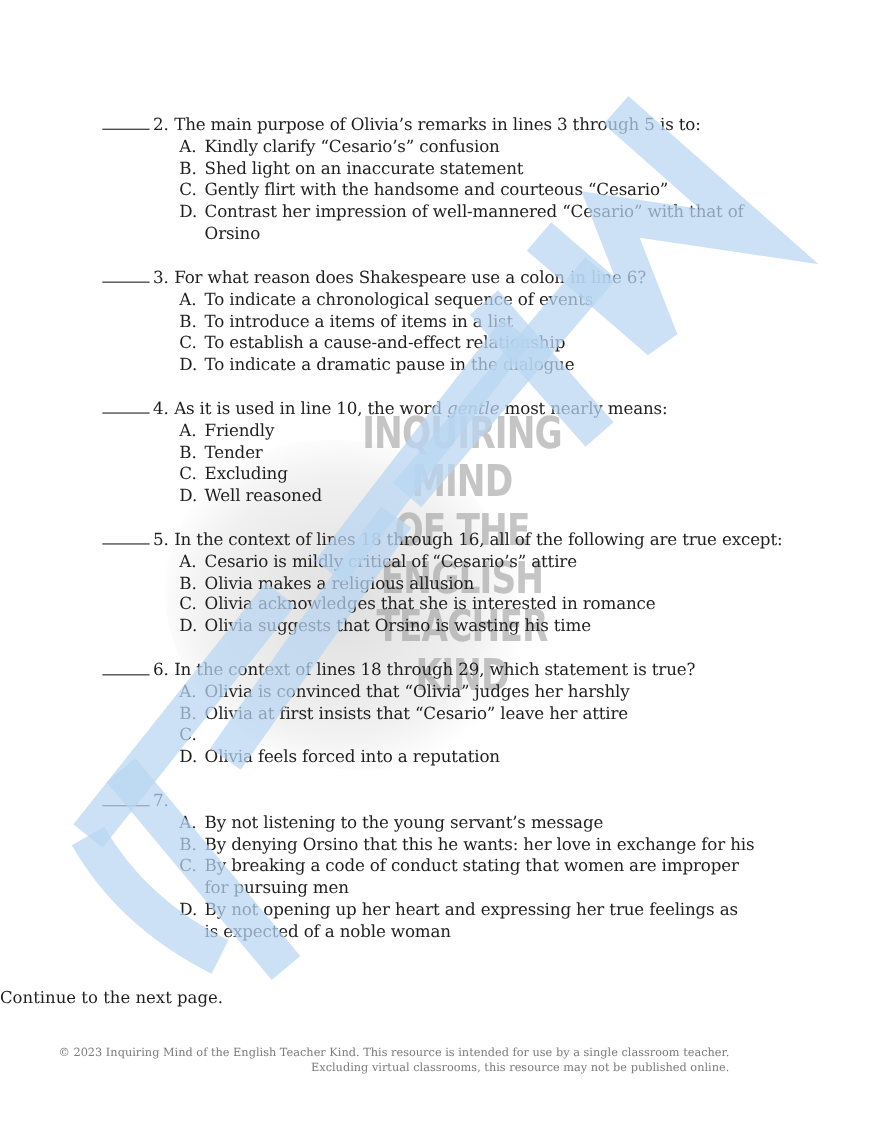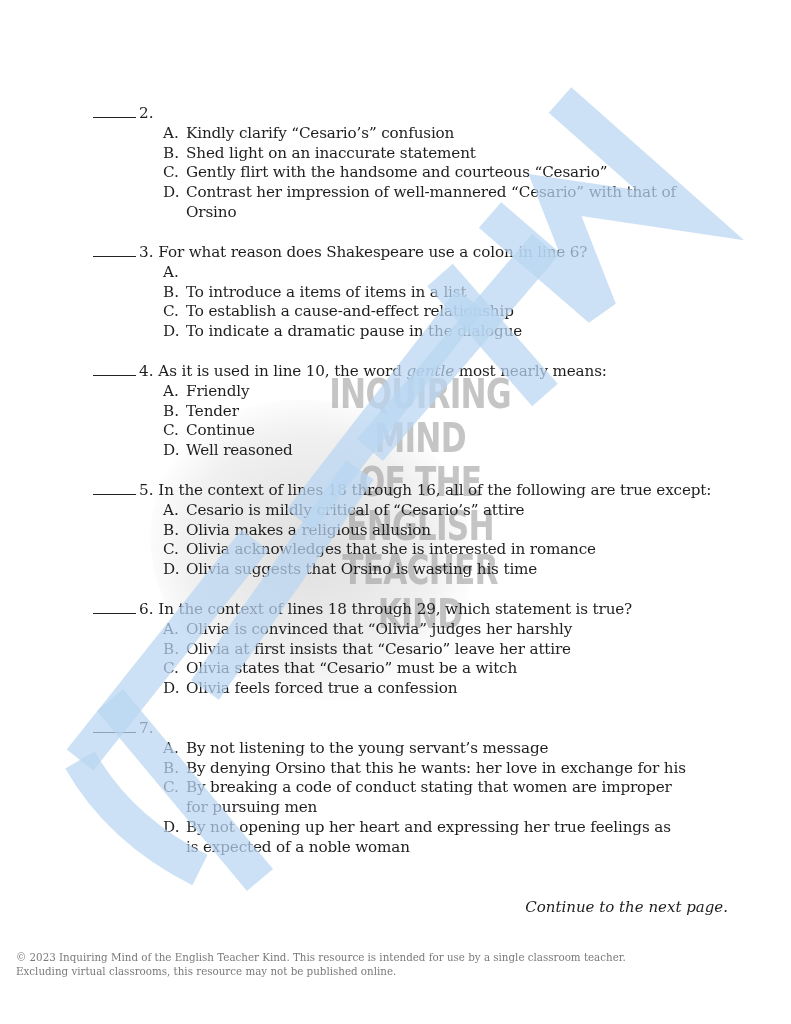--- a/index.html
+++ b/index.html
@@ -8,39 +8,39 @@
     .logo-text { position: absolute; left: 270px; top: 372px; width: 300px; text-align: center; font-family: "DejaVu Sans", "Liberation Sans", sans-serif; font-weight: bold; color: rgba(150,150,150,0.55); font-size: 40px; line-height: 44px; letter-spacing: -1px; transform: scaleX(0.78); transform-origin: center top; z-index: 0; }
     .blob { position: absolute; left: 150px; top: 400px; width: 320px; height: 300px; border-radius: 45% 50% 40% 55%; background: radial-gradient(ellipse at center, rgba(170,170,170,0.38) 0%, rgba(190,190,190,0.22) 55%, rgba(255,255,255,0) 75%); z-index: 0; }
     .content { position: relative; z-index: 1; }
     .question { position: absolute; left: 93px; width: 640px; font-size: 15.2px; }
     .q-line { display: flex; align-items: baseline; height: 19.8px; white-space: nowrap; }
     .blank { display: inline-block; width: 43px; border-bottom: 1.2px solid #222; margin-right: 3px; height: 13px; }
     .stem { letter-spacing: -0.15px; }
     .opt { display: flex; align-items: baseline; margin-left: 70px; line-height: 19.8px; }
     .opt-letter { width: 23px; flex: 0 0 23px; }
     .opt-text { white-space: normal; width: 500px; letter-spacing: -0.15px; }
-    .continue { position: absolute; top: 898px; left: 0; width: 728px; text-align: right; font-style: italic; font-size: 15px; }
-    .footer { position: absolute; top: 951px; left: 16px; width: 663px; text-align: left; font-size: 10.3px; color: #7a7a7a; line-height: 13.5px; }
+    .continue { position: absolute; top: 898px; left: 0; width: 728px; text-align: left; font-size: 15px; }
+    .footer { position: absolute; top: 951px; left: 0; width: 663px; text-align: right; font-size: 10.3px; color: #7a7a7a; line-height: 13.5px; }
   </style>
 </head>
 <body>
 
 <div class="blob"></div>
 <div class="logo-text">
   <div>INQUIRING MIND</div>
   <div>OF THE</div>
   <div>ENGLISH</div>
   <div>TEACHER</div>
   <div>KIND</div>
 </div>
 
 <div class="content">
 
   <div class="question" style="top:104px;">
-    <div class="q-line"><span class="blank"></span><span>2.</span>&nbsp;</div>
+    <div class="q-line"><span class="blank"></span><span>2.</span>&nbsp;<span class="stem">The main purpose of Olivia’s remarks in lines 3 through 5 is to:</span></div>
     <div class="opt">
         <span class="opt-letter">A.</span>
         <span class="opt-text">Kindly clarify “Cesario’s” confusion</span>
       </div>
     <div class="opt">
         <span class="opt-letter">B.</span>
         <span class="opt-text">Shed light on an inaccurate statement</span>
       </div>
     <div class="opt">
         <span class="opt-letter">C.</span>
@@ -49,20 +49,21 @@
     <div class="opt">
         <span class="opt-letter">D.</span>
         <span class="opt-text">Contrast her impression of well-mannered “Cesario” with that of Orsino</span>
       </div>
   </div>
 
   <div class="question" style="top:243px;">
     <div class="q-line"><span class="blank"></span><span>3.</span>&nbsp;<span class="stem"> For what reason does Shakespeare use a colon in line 6?</span></div>
     <div class="opt">
         <span class="opt-letter">A.</span>
+        <span class="opt-text">To indicate a chronological sequence of events</span>
       </div>
     <div class="opt">
         <span class="opt-letter">B.</span>
         <span class="opt-text">To introduce a items of items in a list</span>
       </div>
     <div class="opt">
         <span class="opt-letter">C.</span>
         <span class="opt-text">To establish a cause-and-effect relationship</span>
       </div>
     <div class="opt">
@@ -76,21 +77,21 @@
     <div class="opt">
         <span class="opt-letter">A.</span>
         <span class="opt-text">Friendly</span>
       </div>
     <div class="opt">
         <span class="opt-letter">B.</span>
         <span class="opt-text">Tender</span>
       </div>
     <div class="opt">
         <span class="opt-letter">C.</span>
-        <span class="opt-text">Continue</span>
+        <span class="opt-text">Excluding</span>
       </div>
     <div class="opt">
         <span class="opt-letter">D.</span>
         <span class="opt-text">Well reasoned</span>
       </div>
   </div>
 
   <div class="question" style="top:481px;">
     <div class="q-line"><span class="blank"></span><span>5.</span>&nbsp;<span class="stem">In the context of lines 18 through 16, all of the following are true except:</span></div>
     <div class="opt">
@@ -116,25 +117,24 @@
     <div class="opt">
         <span class="opt-letter">A.</span>
         <span class="opt-text">Olivia is convinced that “Olivia” judges her harshly</span>
       </div>
     <div class="opt">
         <span class="opt-letter">B.</span>
         <span class="opt-text">Olivia at first insists that “Cesario” leave her attire</span>
       </div>
     <div class="opt">
         <span class="opt-letter">C.</span>
-        <span class="opt-text">Olivia states that “Cesario” must be a witch</span>
       </div>
     <div class="opt">
         <span class="opt-letter">D.</span>
-        <span class="opt-text">Olivia feels forced true a confession</span>
+        <span class="opt-text">Olivia feels forced into a reputation</span>
       </div>
   </div>
 
   <div class="question" style="top:719px;">
     <div class="q-line"><span class="blank"></span><span>7.</span>&nbsp;</div>
     <div class="opt">
         <span class="opt-letter">A.</span>
         <span class="opt-text">By not listening to the young servant’s message</span>
       </div>
     <div class="opt">

